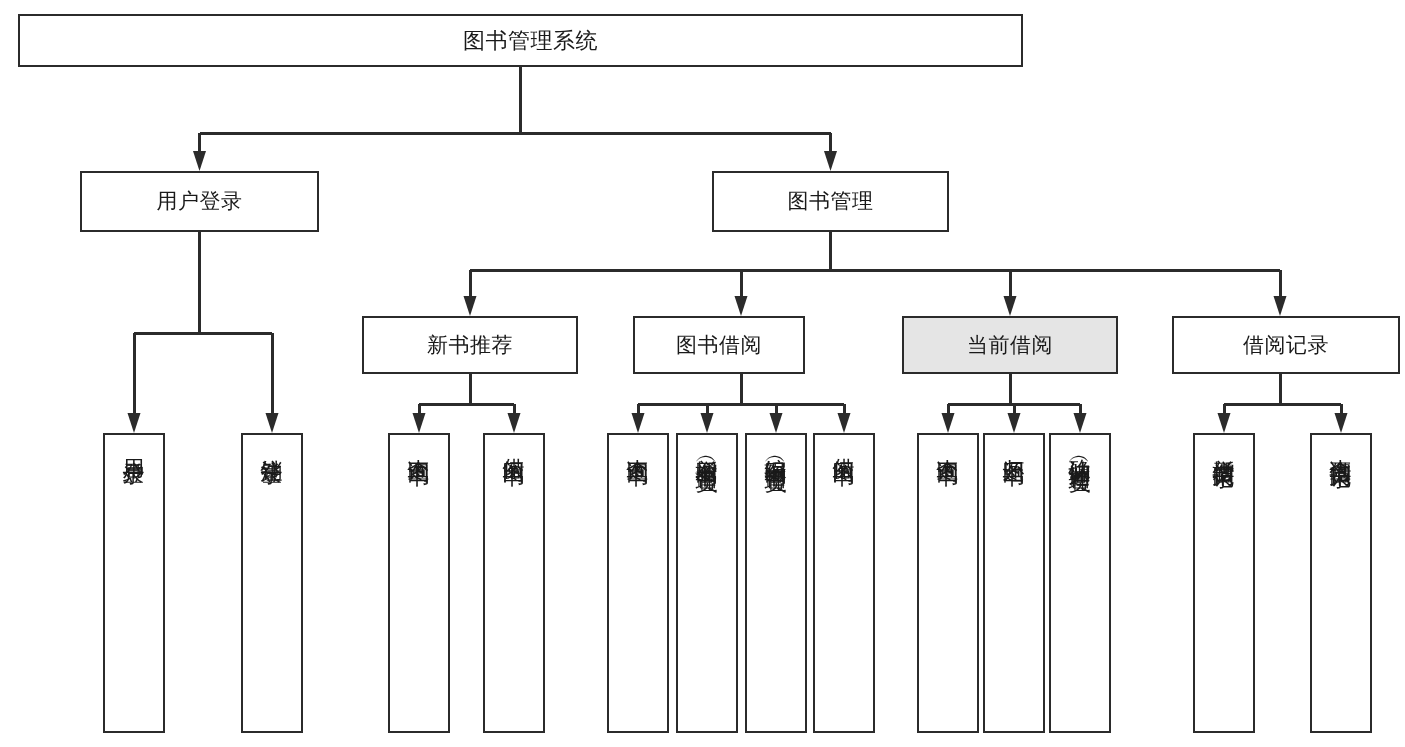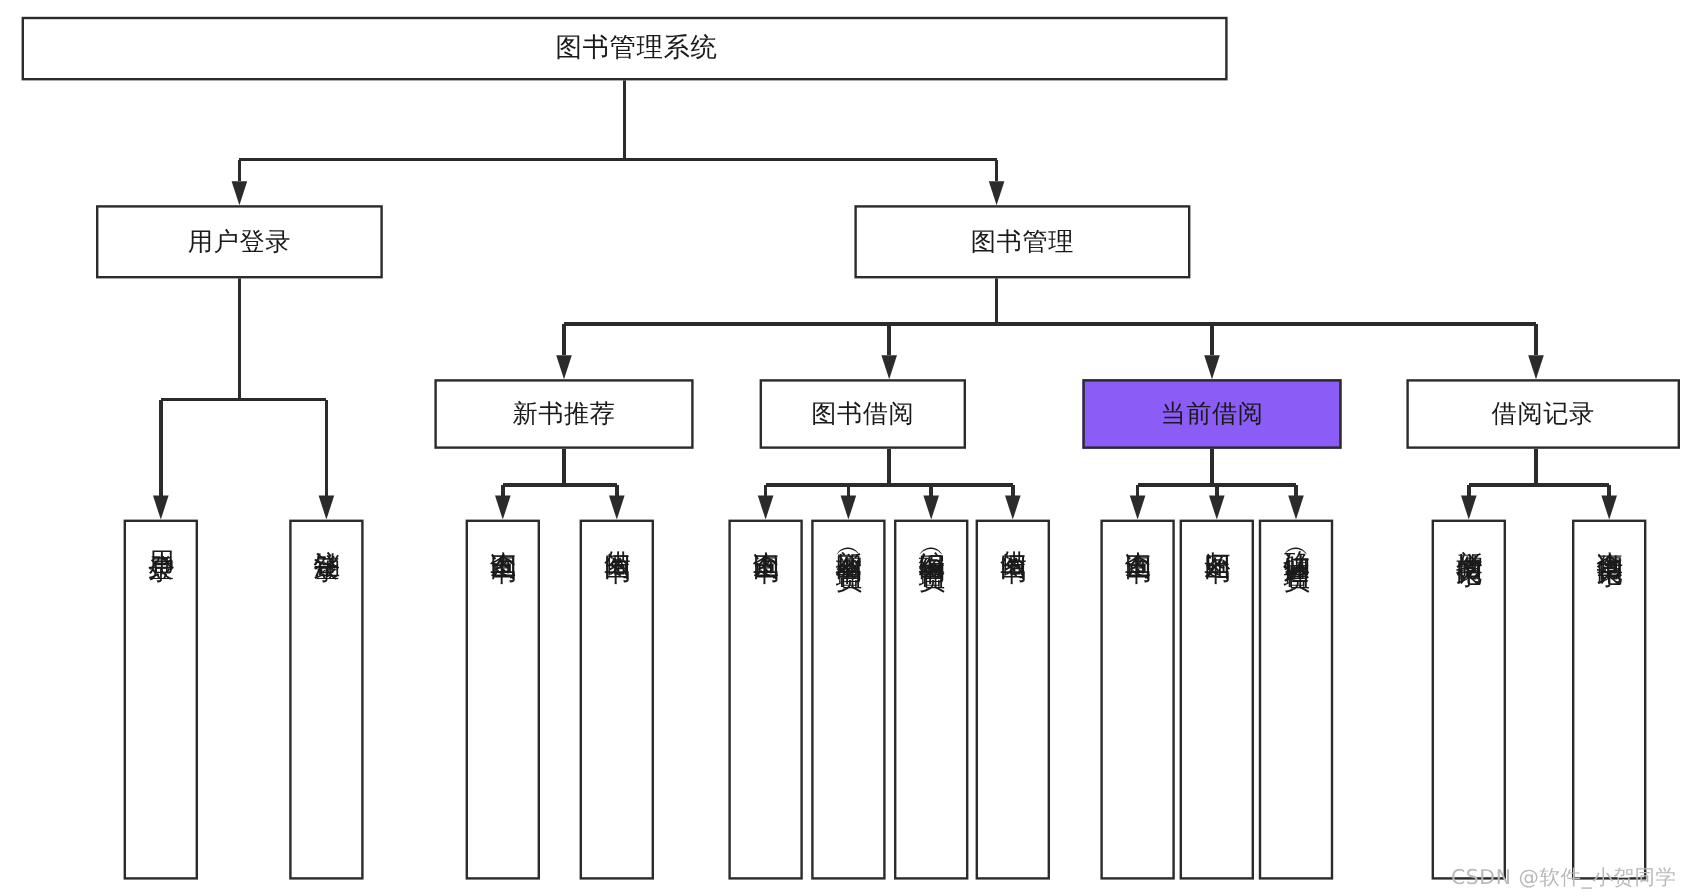--- a/index.html
+++ b/index.html
@@ -127,30 +127,30 @@
       <line x1="1341" y1="404" x2="1341" y2="413" stroke="#2b2b2b" stroke-width="3" shape-rendering="crispEdges"></line>
       <path d="M 1334.5 413 L 1347.5 413 L 1341 433 Z" fill="#2b2b2b"></path>
     </svg>
   <div id="nodes">
       <div class="node horiz root" style="left: 18px; top: 14px; width: 1005px; height: 53px; border-color: rgb(43, 43, 43); background: rgb(255, 255, 255); color: rgb(26, 26, 26); padding-left: 20px;">
         <span class="lbl">图书管理系统</span>
       </div>
       <div class="node horiz" style="left: 80px; top: 171px; width: 239px; height: 61px; border-color: rgb(43, 43, 43); background: rgb(255, 255, 255); color: rgb(26, 26, 26);">
         <span class="lbl">用户登录</span>
       </div>
-      <div class="node horiz" style="left: 712px; top: 171px; width: 280px; height: 61px; border-color: rgb(43, 43, 43); background: rgb(255, 255, 255); color: rgb(26, 26, 26);">
+      <div class="node horiz" style="left: 712px; top: 171px; width: 237px; height: 61px; border-color: rgb(43, 43, 43); background: rgb(255, 255, 255); color: rgb(26, 26, 26);">
         <span class="lbl">图书管理</span>
       </div>
       <div class="node horiz" style="left: 362px; top: 316px; width: 216px; height: 58px; border-color: rgb(43, 43, 43); background: rgb(255, 255, 255); color: rgb(26, 26, 26);">
         <span class="lbl">新书推荐</span>
       </div>
       <div class="node horiz" style="left: 633px; top: 316px; width: 172px; height: 58px; border-color: rgb(43, 43, 43); background: rgb(255, 255, 255); color: rgb(26, 26, 26);">
         <span class="lbl">图书借阅</span>
       </div>
-      <div class="node horiz" style="left: 902px; top: 316px; width: 216px; height: 58px; border-color: rgb(43, 43, 43); background: #8b5cf6; color: rgb(26, 26, 26);">
+      <div class="node horiz" style="left: 902px; top: 316px; width: 216px; height: 58px; border-color: rgb(43, 43, 43); background: #e5e5e5; color: rgb(26, 26, 26);">
         <span class="lbl">当前借阅</span>
       </div>
       <div class="node horiz" style="left: 1172px; top: 316px; width: 228px; height: 58px; border-color: rgb(43, 43, 43); background: rgb(255, 255, 255); color: rgb(26, 26, 26);">
         <span class="lbl">借阅记录</span>
       </div>
       <div class="node vert" style="left: 103px; top: 433px; width: 62px; height: 300px; border-color: rgb(43, 43, 43); background: rgb(255, 255, 255); color: rgb(26, 26, 26);">
         <span class="lbl">用户登录</span>
       </div>
       <div class="node vert" style="left: 241px; top: 433px; width: 62px; height: 300px; border-color: rgb(43, 43, 43); background: rgb(255, 255, 255); color: rgb(26, 26, 26);">
         <span class="lbl">注销登录</span>
@@ -182,14 +182,13 @@
       <div class="node vert" style="left: 1049px; top: 433px; width: 62px; height: 300px; border-color: rgb(43, 43, 43); background: rgb(255, 255, 255); color: rgb(26, 26, 26);">
         <span class="lbl">确认归还（管理员）</span>
       </div>
       <div class="node vert" style="left: 1193px; top: 433px; width: 62px; height: 300px; border-color: rgb(43, 43, 43); background: rgb(255, 255, 255); color: rgb(26, 26, 26);">
         <span class="lbl">新增借阅记录</span>
       </div>
       <div class="node vert" style="left: 1310px; top: 433px; width: 62px; height: 300px; border-color: rgb(43, 43, 43); background: rgb(255, 255, 255); color: rgb(26, 26, 26);">
         <span class="lbl">查询借阅记录</span>
       </div>
     </div>
-  <div id="watermark">CSDN @软件_小贺同学</div>
 </div>
 
 </body></html>

